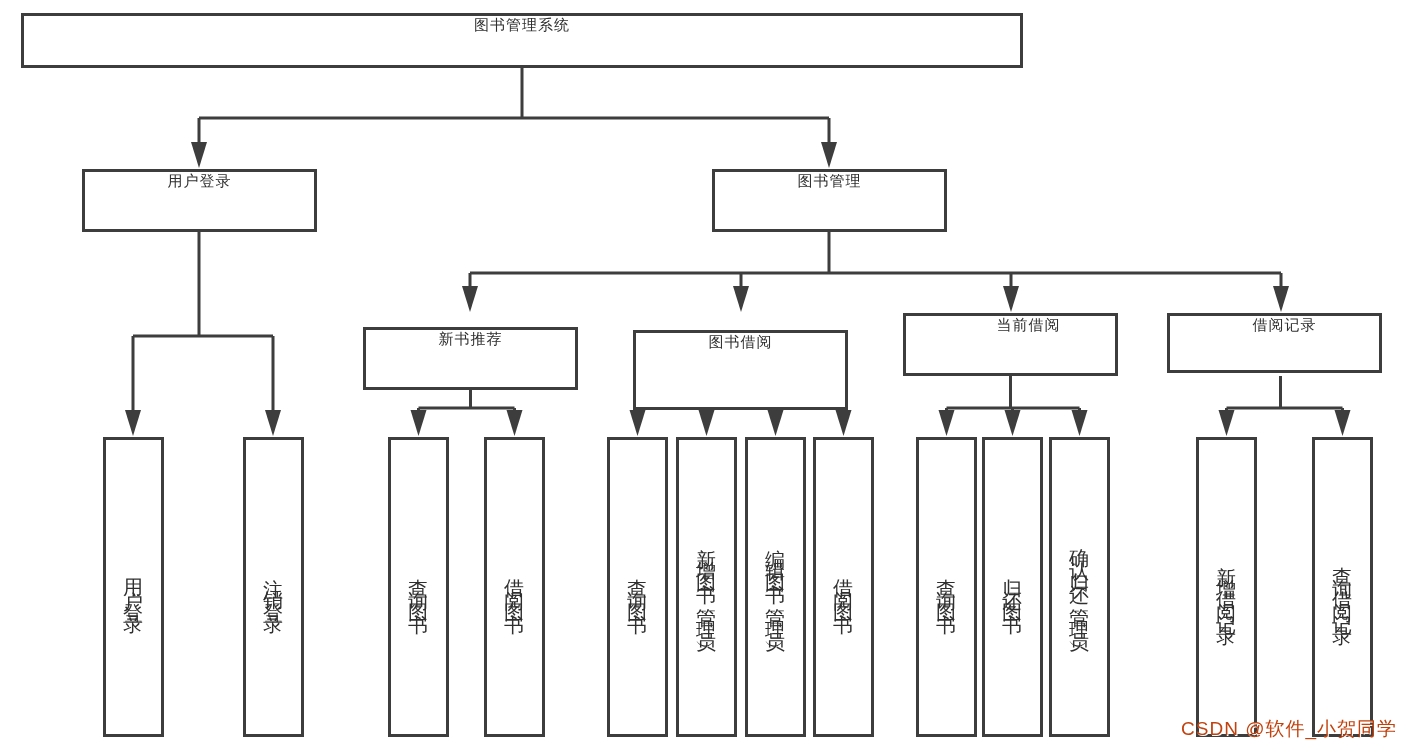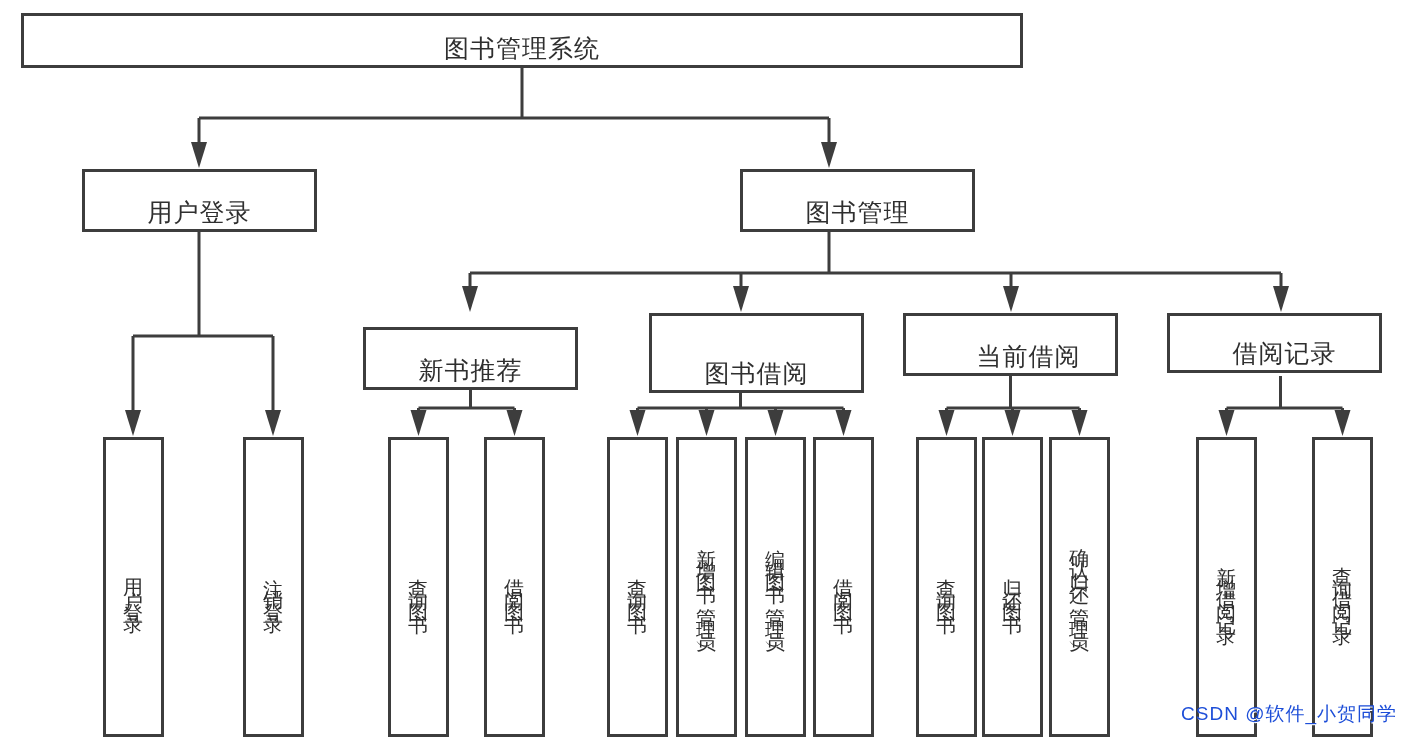--- a/index.html
+++ b/index.html
@@ -16,24 +16,24 @@
     left: 0; top: 0;
     width: 1405px; height: 747px;
     pointer-events: none;
   }
   .box {
     position: absolute;
     box-sizing: border-box;
     border: 3px solid #3d3d3d;
     background: #ffffff;
     display: flex;
-    align-items: flex-end;
+    align-items: flex-start;
     justify-content: center;
     color: #2f2f2f;
-    font-size: 25px;
+    font-size: 15px;
     letter-spacing: 1px;
     z-index: 2;
   }
   .leaf {
     position: absolute;
     box-sizing: border-box;
     border: 3px solid #3d3d3d;
     background: #ffffff;
     top: 437px;
     height: 300px;
@@ -49,46 +49,46 @@
     text-orientation: mixed;
     font-size: 20px;
     line-height: 1;
     letter-spacing: 12px;
     white-space: nowrap;
   }
   
   #root-box   { left: 21px;  top: 13px;  width: 1002px; height: 55px; }
   
   #l2-user    { left: 82px;  top: 169px; width: 235px; height: 63px; }
-  #l2-book    { left: 712px; top: 169px; width: 235px; height: 63px; margin-left: 28px; }
+  #l2-book    { left: 712px; top: 169px; width: 235px; height: 63px; }
   
   #l3-newrec  { left: 363px;  top: 327px; width: 215px; height: 63px; }
-  #l3-borrow  { left: 633px;  top: 313px; width: 215px; height: 80px; margin-left: 16px; }
+  #l3-borrow  { left: 633px;  top: 330px; width: 215px; height: 80px; }
   #l3-current { left: 903px;  top: 313px; width: 215px; height: 63px; padding-left: 36px; }
   #l3-records { left: 1167px; top: 313px; width: 215px; height: 60px; padding-left: 20px; }
   
   #leaf-user-login          { left: 103px; }
   #leaf-logout              { left: 243px; }
   #leaf-query-books-1       { left: 388px; }
   #leaf-borrow-books-1      { left: 484px; }
   #leaf-query-books-2       { left: 607px; }
   #leaf-add-books-admin     { left: 676px; }
   #leaf-edit-books-admin    { left: 745px; }
   #leaf-borrow-books-2      { left: 813px; }
   #leaf-query-books-3       { left: 916px; }
   #leaf-return-books        { left: 982px; }
   #leaf-confirm-return      { left: 1049px; }
   #leaf-add-borrow-record   { left: 1196px; }
   #leaf-query-borrow-record { left: 1312px; }
   .watermark {
     position: absolute;
     right: 8px;
-    bottom: 20px;
+    bottom: 5px;
     font-size: 19px;
-    color: #1d4ed8;
+    color: #c2410c;
     letter-spacing: 1px;
     z-index: 3;
     text-shadow: 1px 1px 0 #ffffff;
   }
   path.line { stroke: #3d3d3d; stroke-width: 3; fill: none; }
   polygon.arrow { fill: #3d3d3d; }
 </style>
 </head>
 <body>
 

